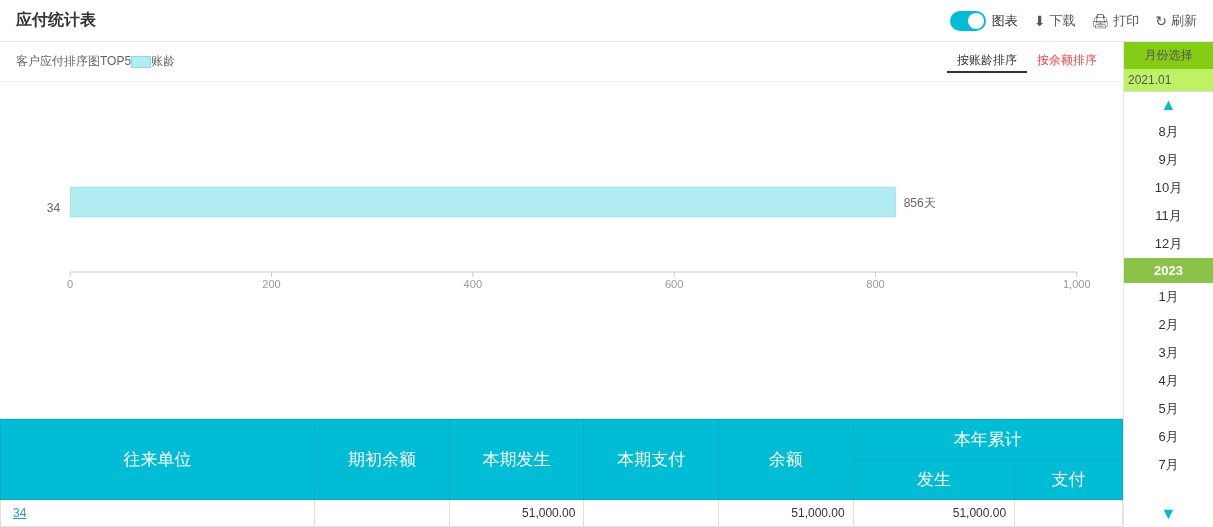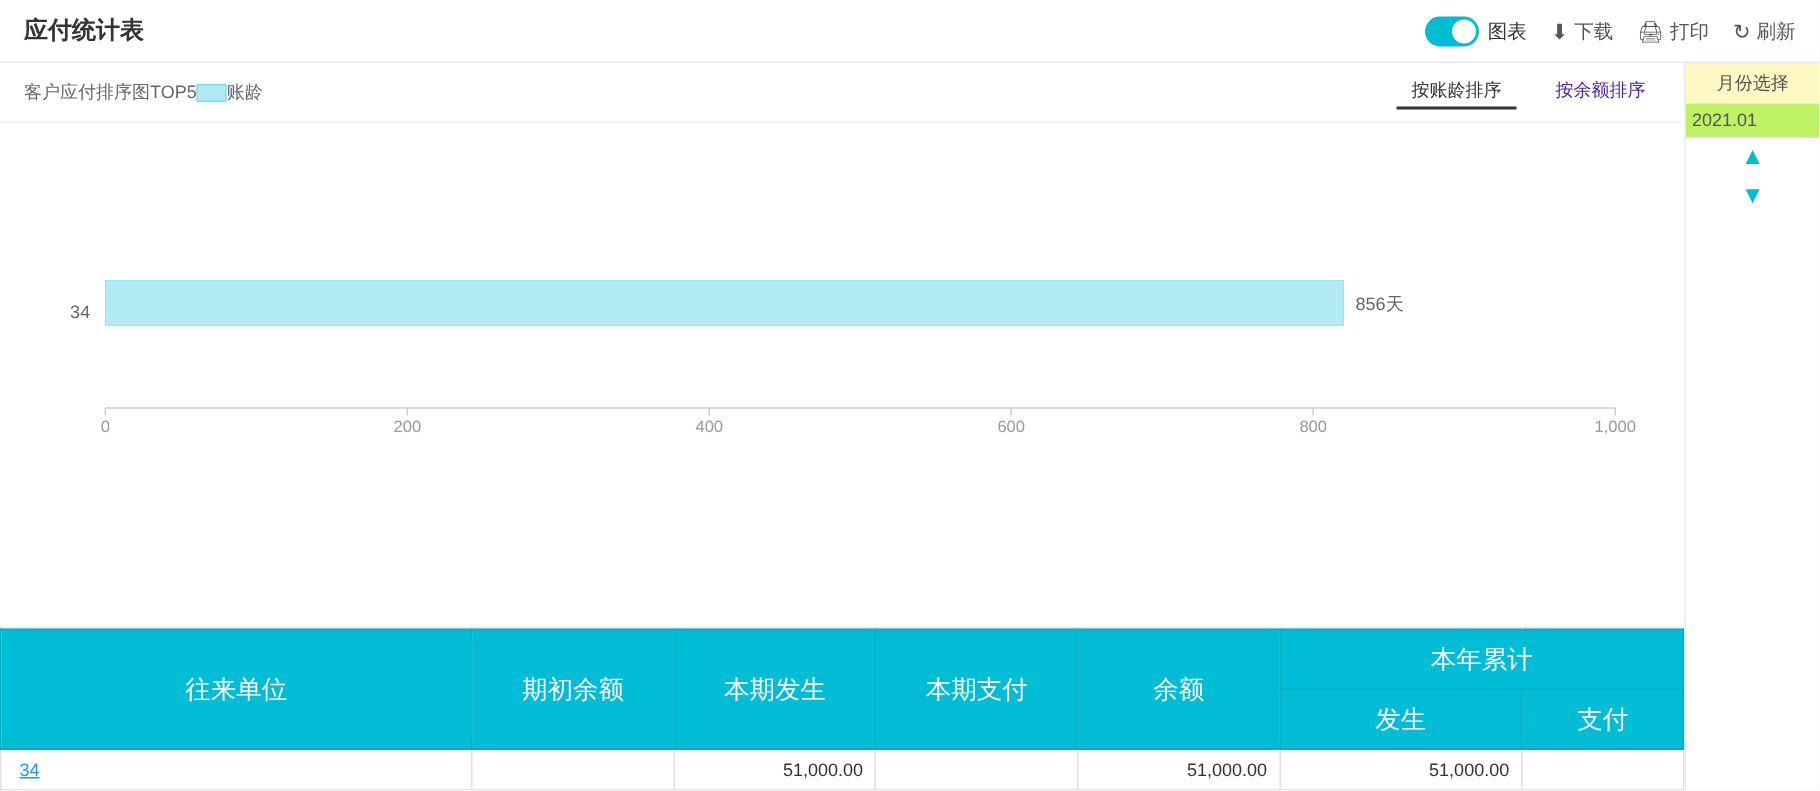--- a/index.html
+++ b/index.html
@@ -20,38 +20,38 @@
     
     .main-layout { display: flex; flex: 1; overflow: hidden; }
 
     
     .chart-area { flex: 1; display: flex; flex-direction: column; overflow: hidden; }
 
     
     .chart-header { display: flex; align-items: center; justify-content: space-between; padding: 8px 16px; border-bottom: 1px solid #f0f0f0; }
     .chart-legend { display: flex; align-items: center; gap: 0; font-size: 12px; color: #666; }
     .legend-box { width: 20px; height: 12px; background: #b2ebf2; border: 1px solid #80deea; }
-    .chart-sort-btns { display: flex; gap: 16px; }
-    .sort-btn { padding: 2px 10px; font-size: 12px; cursor: pointer; color: #4c1d95; border-bottom: 2px solid transparent; }
+    .chart-sort-btns { display: flex; gap: 0; }
+    .sort-btn { padding: 2px 10px; font-size: 12px; cursor: pointer; color: #ef4444; border-bottom: 2px solid transparent; }
     .sort-btn.active { color: #333; border-bottom: 2px solid #333; }
 
     
     .chart-wrapper { flex: 1; padding: 10px 16px 4px 40px; position: relative; min-height: 0; }
 
     
     .table-area { border-top: 1px solid #e8e8e8; }
     .data-table { width: 100%; border-collapse: collapse; }
     .data-table th { background: #00bcd4; color: #fff; text-align: center; padding: 8px 6px; font-weight: normal; font-size: 17px; border: 1px solid #00acc1; }
     .data-table td { text-align: center; padding: 6px 8px; font-size: 12px; border: 1px solid #e0e0e0; background: #fff; }
     .data-table td.right { text-align: right; }
     .data-table td.link { color: #2196f3; text-decoration: underline; cursor: pointer; text-align: left; padding-left: 12px; }
 
     
     .sidebar { width: 90px; background: #fff; border-left: 1px solid #e8e8e8; display: flex; flex-direction: column; overflow: hidden; }
-    .sidebar-header { background: #fef9c3; text-align: center; padding: 5px 4px; font-size: 12px; color: #555; }
+    .sidebar-header { background: #84cc16; text-align: center; padding: 5px 4px; font-size: 12px; color: #555; }
     .sidebar-current { background: #bef264; text-align: left; padding: 4px 4px; font-size: 12px; color: #555; border-bottom: 1px solid #ddd; }
     .sidebar-scroll { flex: 1; overflow-y: auto; display: flex; flex-direction: column; }
     .sidebar-scroll::-webkit-scrollbar { width: 4px; }
     .sidebar-scroll::-webkit-scrollbar-thumb { background: #ccc; }
     .month-item { text-align: center; padding: 5px 4px; font-size: 13px; color: #333; cursor: pointer; }
     .month-item.year-label { background: #8bc34a; color: #fff; font-weight: bold; font-size: 13px; }
     .nav-arrow { text-align: center; padding: 4px; cursor: pointer; color: #00bcd4; font-size: 16px; }
   </style>
 </head>
 <body>
@@ -154,17 +154,32 @@
             </tbody>
         </table>
       </div>
 
     </div>
 
     <div class="sidebar">
       <div class="sidebar-header">月份选择</div>
       <div class="sidebar-current">2021.01</div>
       <div class="nav-arrow">▲</div>
+      <div class="sidebar-scroll" id="sidebar-months">
+      <div class="month-item">8月</div>
+          <div class="month-item">9月</div>
+          <div class="month-item">10月</div>
+          <div class="month-item">11月</div>
+          <div class="month-item">12月</div>
+          <div class="month-item year-label">2023</div>
+          <div class="month-item">1月</div>
+          <div class="month-item">2月</div>
+          <div class="month-item">3月</div>
+          <div class="month-item">4月</div>
+          <div class="month-item">5月</div>
+          <div class="month-item">6月</div>
+          <div class="month-item">7月</div>
+        </div>
       <div class="nav-arrow">▼</div>
     </div>
 
   </div>
 </div>
 
 </body></html>

